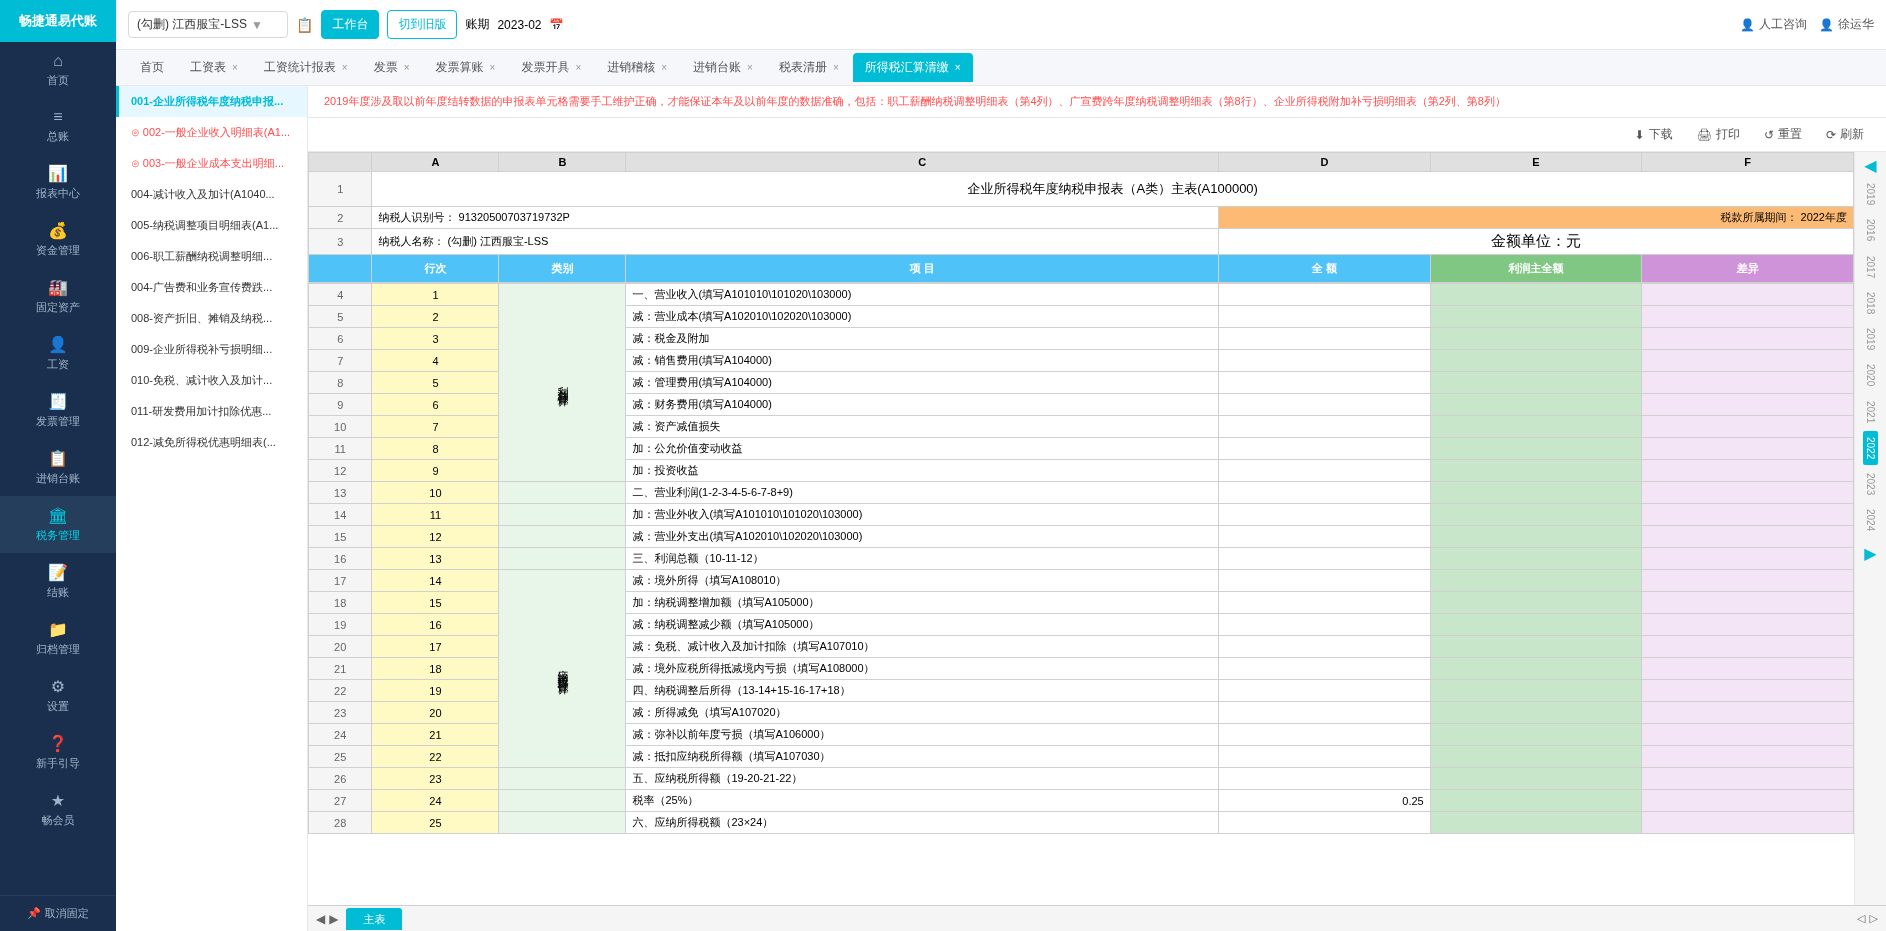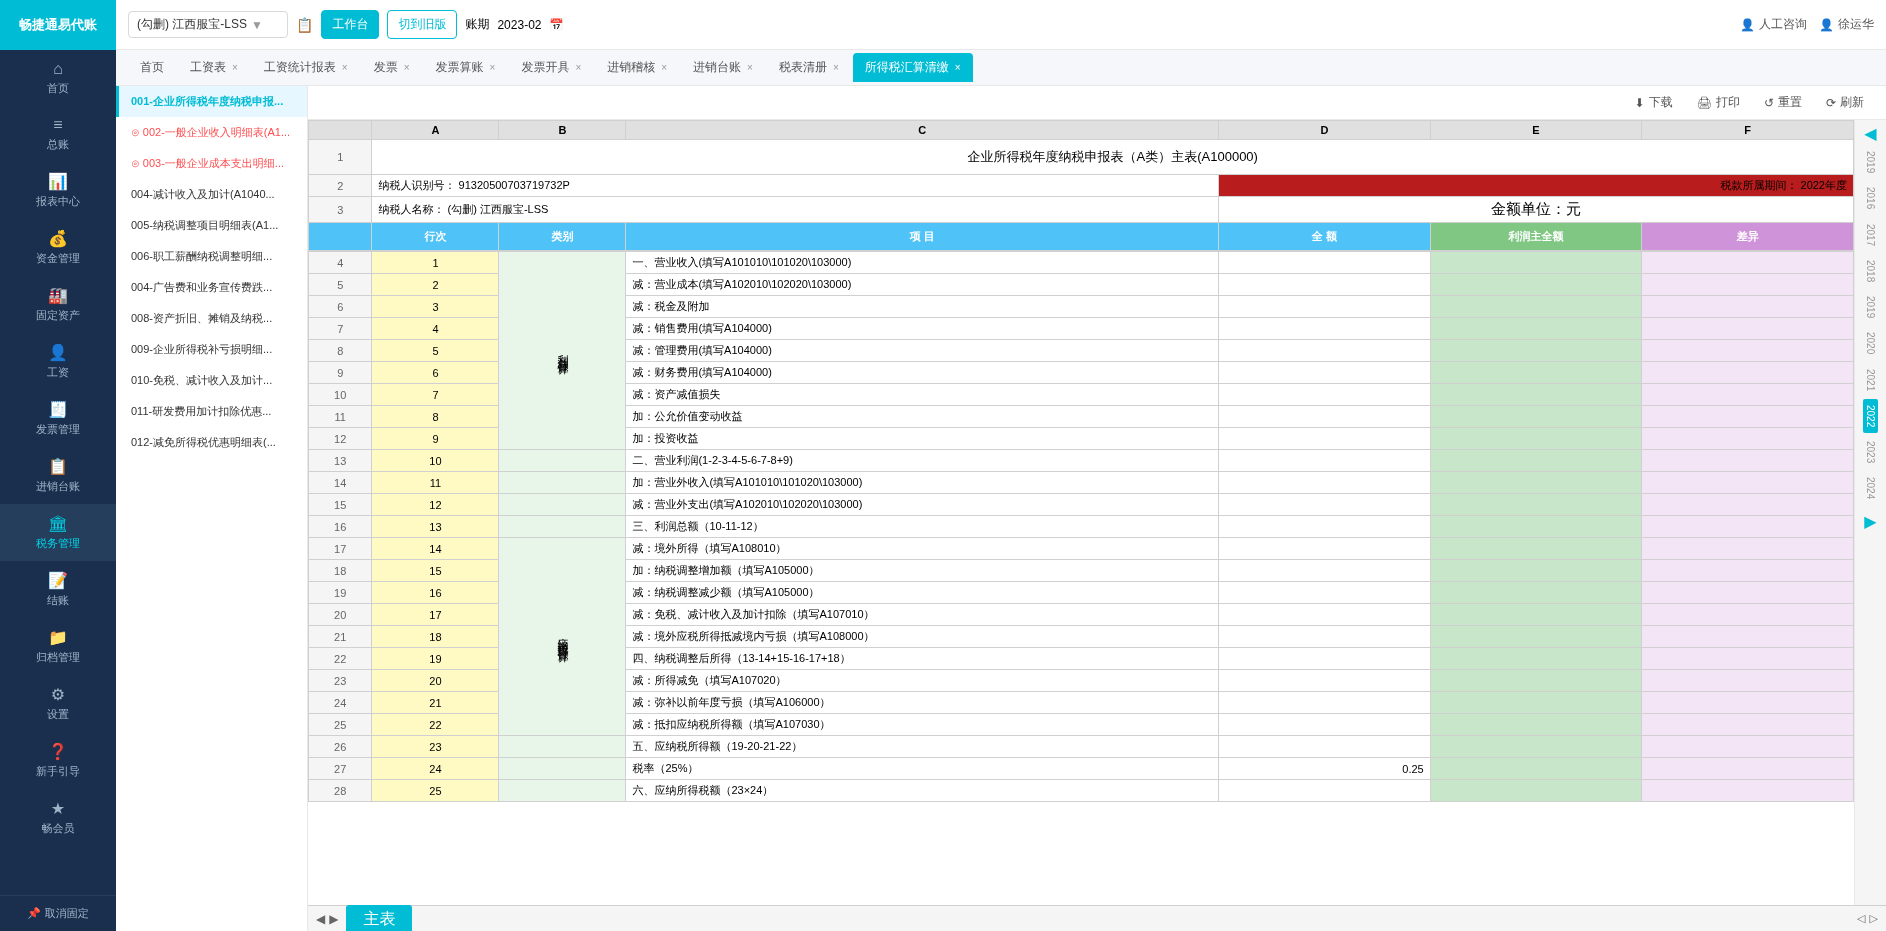--- a/index.html
+++ b/index.html
@@ -1,20 +1,20 @@
 <!DOCTYPE html>
 <html><head>
   <meta charset="utf-8">
   <style>
     * { box-sizing: border-box; margin: 0; padding: 0; }
     body { font-family: 'Microsoft YaHei', Arial, sans-serif; font-size: 12px; background: #f0f2f5; display: flex; height: 931px; overflow: hidden; }
 
     
     .sidebar { width: 116px; background: #1a2f4e; display: flex; flex-direction: column; height: 100%; flex-shrink: 0; }
-    .sidebar-logo { background: #00bcd4; height: 50px; display: flex; align-items: center; justify-content: center; color: white; font-size: 13px; font-weight: bold; }
+    .sidebar-logo { background: #00bcd4; height: 42px; display: flex; align-items: center; justify-content: center; color: white; font-size: 13px; font-weight: bold; }
     .sidebar-nav { flex: 1; overflow-y: auto; }
     .sidebar-item { display: flex; flex-direction: column; align-items: center; padding: 10px 4px; color: #a0b4c8; cursor: pointer; font-size: 11px; gap: 3px; }
     .sidebar-item.active { background: #243e5c; color: #00d4e8; }
     .sidebar-item .icon { font-size: 16px; }
     .sidebar-bottom { padding: 10px; border-top: 1px solid #243e5c; }
     .sidebar-pin { display: flex; align-items: center; justify-content: center; color: #a0b4c8; font-size: 11px; cursor: pointer; gap: 4px; }
 
     
     .main { flex: 1; display: flex; flex-direction: column; overflow: hidden; }
 
@@ -70,21 +70,21 @@
     .spreadsheet td.diff-col { background: #f3e5f5; text-align: right; }
     .spreadsheet .merged-category { vertical-align: middle; text-align: center; background: #f9f9f9; }
 
     
     .right-year-panel { width: 32px; background: #f5f5f5; border-left: 1px solid #e8e8e8; display: flex; flex-direction: column; align-items: center; padding: 4px 0; gap: 2px; font-size: 10px; color: #666; overflow-y: auto; }
     .year-item { writing-mode: vertical-lr; padding: 6px 2px; cursor: pointer; color: #999; font-size: 10px; }
     .year-item.active { background: #00bcd4; color: white; border-radius: 2px; }
 
     
     .bottom-tabs { background: #f5f5f5; border-top: 1px solid #d0d0d0; padding: 0 8px; display: flex; align-items: center; height: 26px; flex-shrink: 0; }
-    .sheet-tab { padding: 3px 16px; background: white; border: 1px solid #d0d0d0; border-bottom: none; font-size: 16px; cursor: pointer; margin-right: 2px; border-radius: 3px 3px 0 0; }
+    .sheet-tab { padding: 3px 16px; background: white; border: 1px solid #d0d0d0; border-bottom: none; font-size: 11px; cursor: pointer; margin-right: 2px; border-radius: 3px 3px 0 0; }
     .sheet-tab.active { background: #00bcd4; color: white; border-color: #00bcd4; }
     .nav-arrows { display: flex; gap: 4px; margin-right: 8px; color: #666; }
     .nav-arrow { cursor: pointer; font-size: 12px; }
   </style>
 </head>
 <body>
 
 <div class="sidebar">
   <div class="sidebar-logo">畅捷通易代账</div>
   <div class="sidebar-nav">
@@ -256,20 +256,23 @@
       <div class="left-panel-item">
         <span>011</span>-<span>研发费用加计扣除优惠...</span>
       </div>
       <div class="left-panel-item">
         <span>012</span>-<span>减免所得税优惠明细表(...</span>
       </div>
     </div>
 
     <div class="sheet-area">
 
+      <div class="warning-bar">
+        <span style="color:#ff4d4f;">2019年度涉及取以前年度结转数据的申报表单元格需要手工维护正确，才能保证本年及以前年度的数据准确，包括：职工薪酬纳税调整明细表（第4列）、广宣费跨年度纳税调整明细表（第8行）、企业所得税附加补亏损明细表（第2列、第8列）</span>
+      </div>
 
       <div class="sheet-toolbar">
         <div class="toolbar-btn">
           <span>⬇</span>
           <span>下载</span>
         </div>
         <div class="toolbar-btn">
           <span>🖨</span>
           <span>打印</span>
         </div>
@@ -313,21 +316,21 @@
                 <td class="row-num">1</td>
                 <td colspan="6" class="title-row" style="text-align:center;font-weight:normal;font-size:13px;padding:8px;">企业所得税年度纳税申报表（A类）主表(A100000)</td>
               </tr>
 
               <tr>
                 <td class="row-num">2</td>
                 <td colspan="3" class="info-row" style="background:white;font-size:11px;">
                   <span>纳税人识别号：</span>
                   <span>91320500703719732P</span>
                 </td>
-                <td colspan="3" class="info-row" style="background:#b91c1c;font-size:11px;text-align:right;">
+                <td colspan="3" class="info-row" style="background:#fdba74;font-size:11px;text-align:right;">
                   <span>税款所属期间：</span>
                   <span>2022年度</span>
                 </td>
               </tr>
 
               <tr>
                 <td class="row-num">3</td>
                 <td colspan="3" class="info-row" style="background:white;font-size:11px;">
                   <span>纳税人名称：</span>
                   <span>(勾删) 江西服宝-LSS</span>

